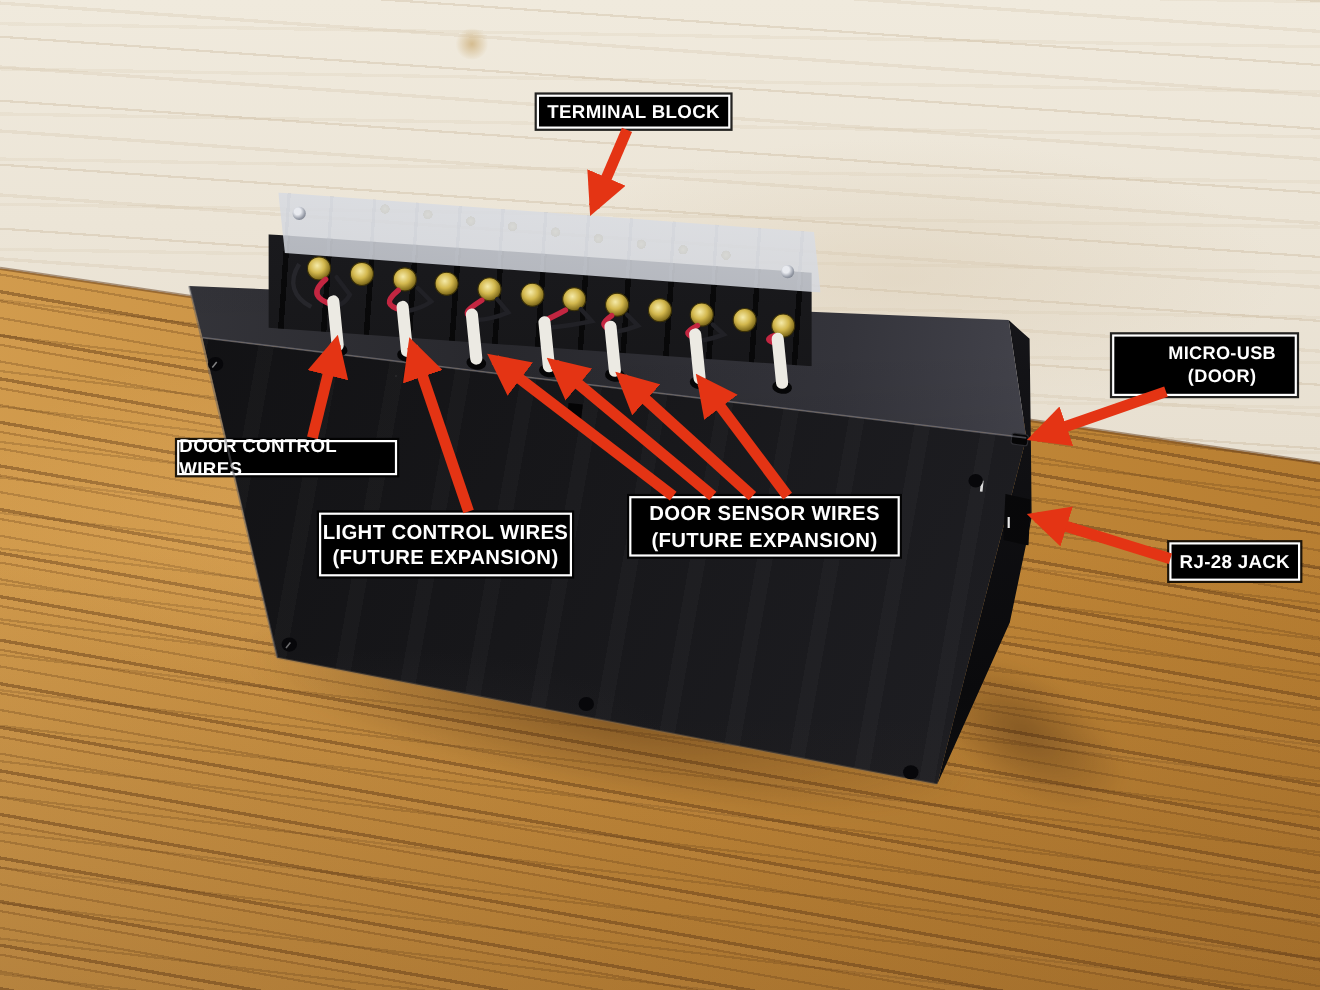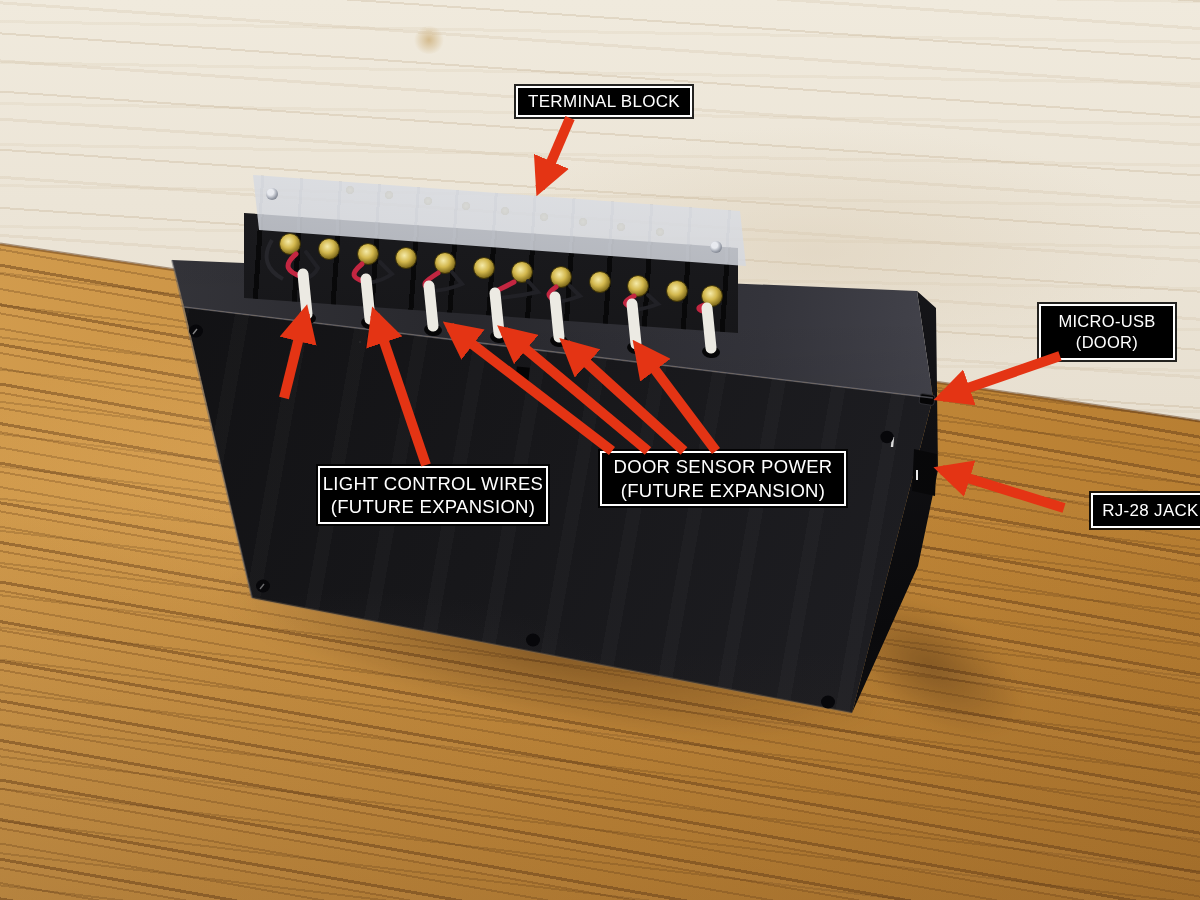--- a/index.html
+++ b/index.html
@@ -82,21 +82,21 @@
       linear-gradient(187deg, rgba(252,253,255,.95) 0%, rgba(225,228,234,.88) 18%,
         rgba(196,200,209,.80) 46%, rgba(234,237,242,.88) 72%, rgba(208,211,219,.85) 100%),
       repeating-linear-gradient(94deg, rgba(110,115,130,.30) 0 3px, transparent 3px 39px);
     box-shadow:inset 0 2px 0 rgba(255,255,255,.9), inset 0 -2px 0 rgba(120,125,140,.6);}
   .cover-screw{position:absolute;width:12px;height:12px;border-radius:50%;z-index:16;
     background:radial-gradient(circle at 38% 35%, #e8eaef 0 28%, #9ba0ab 60%, #565b66 100%);}
   
   .callout{position:absolute;z-index:40;display:flex;flex-direction:column;align-items:center;
     justify-content:center;background:var(--label-bg,#000);color:var(--label-text,#fff);
     border:2px solid var(--label-border,#fff);box-shadow:0 0 0 2px rgba(0,0,0,.85);
-    font-weight:400;line-height:1.25;letter-spacing:.3px;margin-left:28px;}
+    font-weight:700;line-height:1.25;letter-spacing:.3px;}
   .overlay{position:absolute;inset:0;z-index:50;pointer-events:none;}
   .underlay{position:absolute;inset:0;z-index:3;pointer-events:none;}
 </style>
 </head>
 <body>
 
 <div id="canvas">
 
   <div class="wall"></div>
   <div class="wall-knot"></div>
@@ -117,29 +117,32 @@
 
   <div class="tb-base"></div>
   <div class="tb-glints"></div>
   <div class="tb-cover"></div>
   <div class="cover-screw" style="left:266px;top:188px;"></div>
   <div class="cover-screw" style="left:710px;top:241px;"></div>
 
   <div class="callout" style="left:488px;top:86px;width:172px;height:27px;font-size:17px;">
     <span>TERMINAL BLOCK</span>
   </div>
+  <div class="callout" style="left:161px;top:400px;width:196px;height:28px;font-size:17px;">
+    <span>DOOR CONTROL WIRES</span>
+  </div>
   <div class="callout" style="left:290px;top:466px;width:226px;height:54px;font-size:18.5px;">
     <span>LIGHT CONTROL WIRES</span>
     <span>(FUTURE EXPANSION)</span>
   </div>
   <div class="callout" style="left:572px;top:451px;width:242px;height:51px;font-size:18.5px;">
-    <span>DOOR SENSOR POWER</span>
+    <span>DOOR SENSOR WIRES</span>
     <span>(FUTURE EXPANSION)</span>
   </div>
-  <div class="callout" style="left:1011px;top:304px;width:132px;height:52px;font-size:16.5px;">
+  <div class="callout" style="left:1011px;top:304px;width:132px;height:52px;font-size:16.5px;padding-left:32px;">
     <span>MICRO-USB</span>
     <span>(DOOR)</span>
   </div>
   <div class="callout" style="left:1063px;top:493px;width:115px;height:31px;font-size:17px;">
     <span>RJ-28 JACK</span>
   </div>
 
   <svg class="overlay" viewBox="0 0 1200 900">
     <defs>
       <radialGradient id="gold" cx="42%" cy="38%" r="70%">

